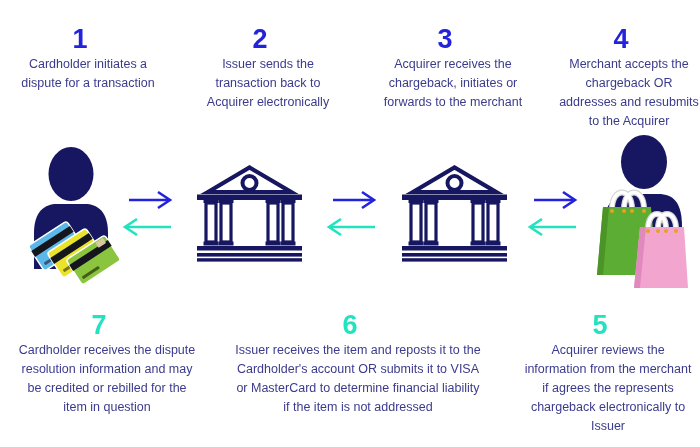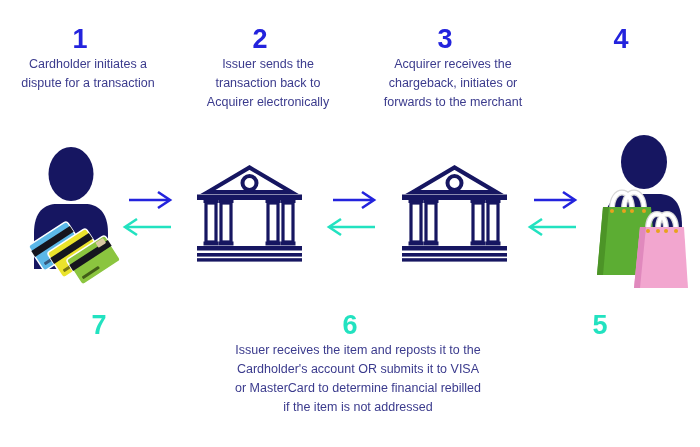--- a/index.html
+++ b/index.html
@@ -42,20 +42,24 @@
 Acquirer electronically</div>
   </div>
   <div class="step top" style="left:365px;top:26px;width:160px;">
     <div class="num">3</div>
     <div class="desc">Acquirer receives the
 chargeback, initiates or
 forwards to the merchant</div>
   </div>
   <div class="step top" style="left:541px;top:26px;width:160px;">
     <div class="num">4</div>
+    <div class="desc">Merchant accepts the
+chargeback OR
+addresses and resubmits
+to the Acquirer</div>
   </div>
 
   <div class="icon" style="left:27px;top:147px;">
     <svg width="92" height="136" viewBox="0 0 92 136">
       <ellipse class="navy" cx="44" cy="27" rx="22.5" ry="27"></ellipse>
       <path class="navy" d="M7,122 L7,86 C7,64 18,57 30,57 L58,57 C70,57 81,64 81,86 L81,122 Z"></path>
       <g transform="translate(1,99) rotate(-33)">
         <rect width="46" height="30" rx="3" fill="var(--card-blue)" stroke="#ffffff" stroke-width="1.5"></rect>
         <rect y="6" width="46" height="7" fill="#15151e"></rect>
         <rect x="4" y="22.5" width="13" height="3" rx="1" fill="#2c3e60" opacity="0.8"></rect>
@@ -189,25 +193,34 @@
         <circle cx="52" cy="96" r="2" fill="var(--handle-orange)"></circle>
         <circle cx="62" cy="96" r="2" fill="var(--handle-orange)"></circle>
         <circle cx="70" cy="96" r="2" fill="var(--handle-orange)"></circle>
         <circle cx="80" cy="96" r="2" fill="var(--handle-orange)"></circle>
       </g>
     </svg>
   </div>
 
   <div class="step bottom" style="left:1px;top:312px;width:196px;">
     <div class="num">7</div>
+    <div class="desc">Cardholder receives the dispute
+resolution information and may
+be credited or rebilled for the
+item in question</div>
   </div>
   <div class="step bottom" style="left:190px;top:312px;width:320px;">
     <div class="num">6</div>
     <div class="desc">Issuer receives the item and reposts it to the
 Cardholder's account OR submits it to VISA
-or MasterCard to determine financial rebilled
+or MasterCard to determine financial liability
 if the item is not addressed</div>
   </div>
   <div class="step bottom" style="left:502px;top:312px;width:196px;">
     <div class="num">5</div>
+    <div class="desc">Acquirer reviews the
+information from the merchant
+if agrees the represents
+chargeback electronically to
+Issuer</div>
   </div>
 
 </div>
 
 </body></html>

